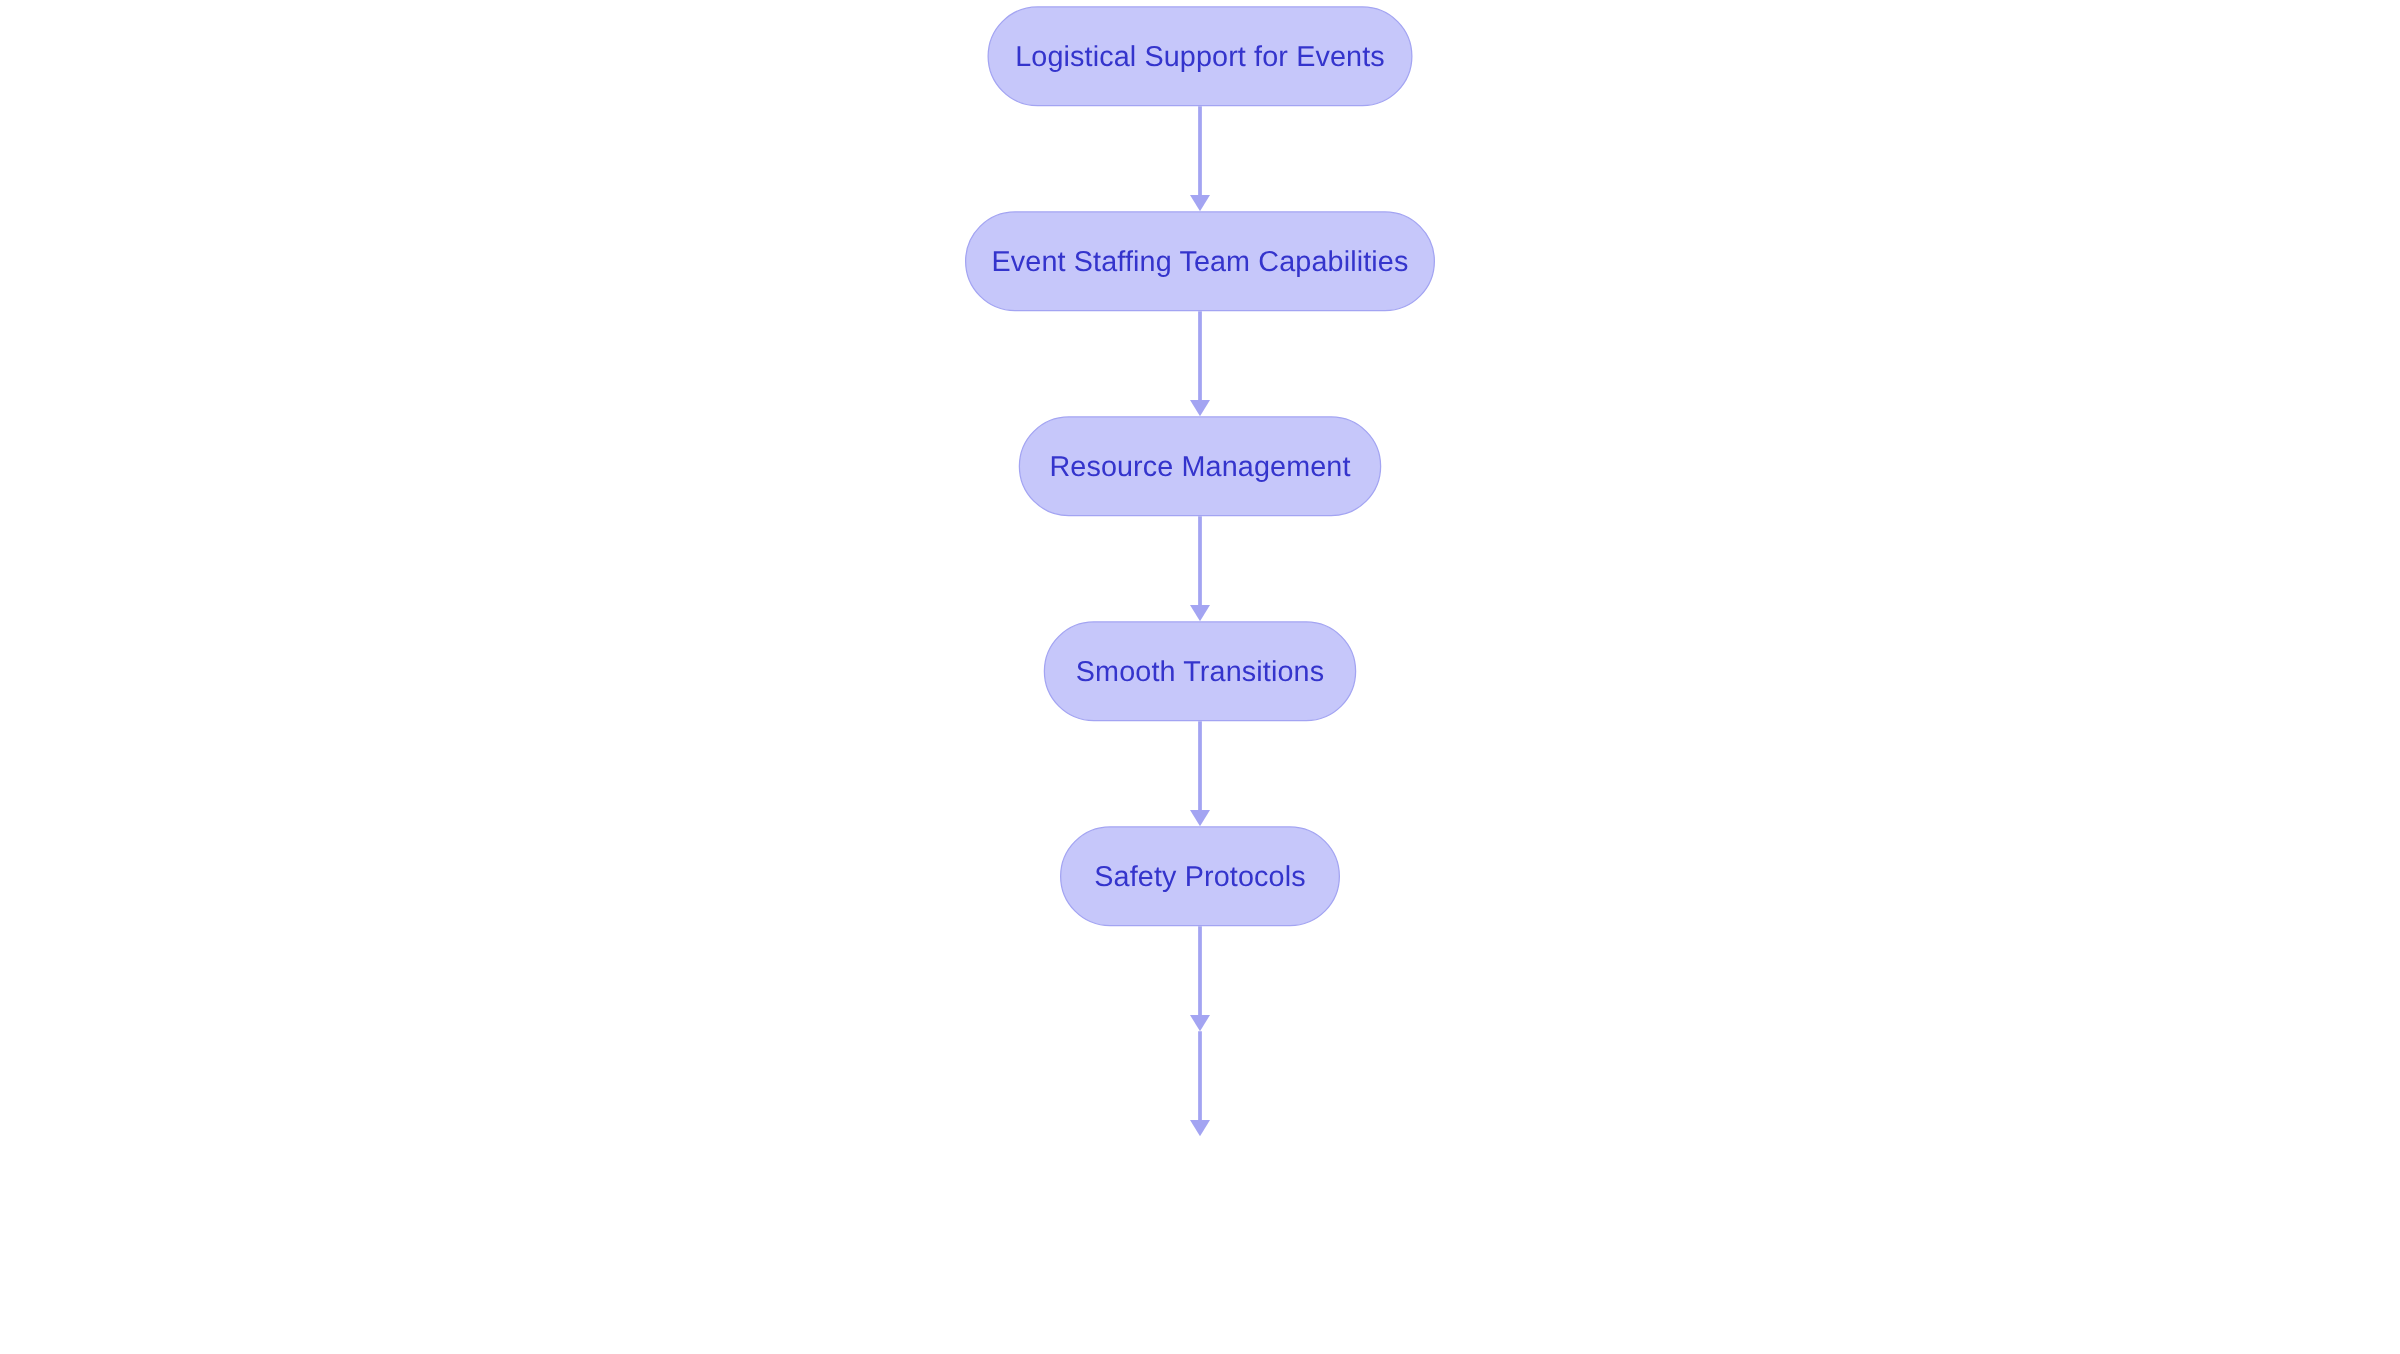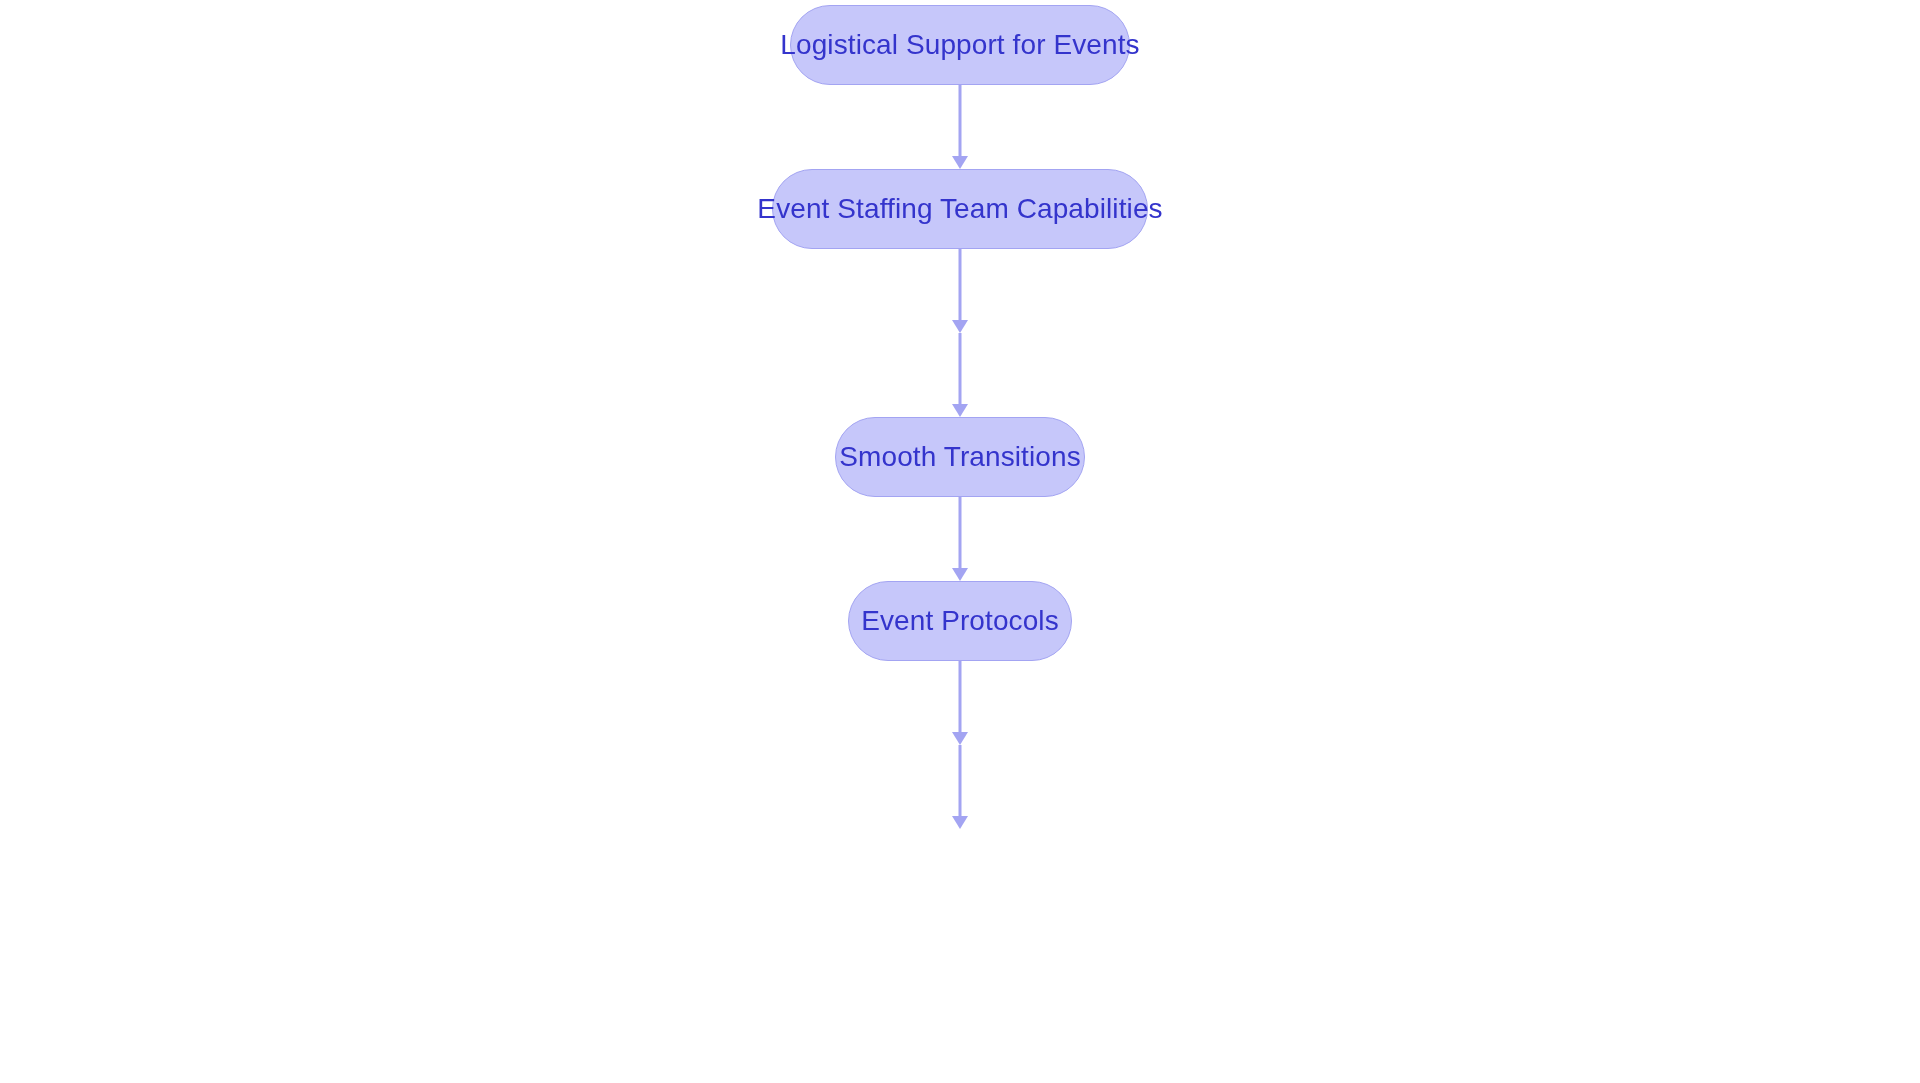--- a/index.html
+++ b/index.html
@@ -43,21 +43,21 @@
     border: 1.6px solid #a3a4f2;
     display: flex;
     align-items: center;
     justify-content: center;
     flex: 0 0 auto;
   }
 
   .node-label {
     color: #3434cc;
     font-family: "Liberation Sans", sans-serif;
-    font-size: 28px;
+    font-size: 23px;
     font-weight: 400;
     letter-spacing: 0.1px;
     line-height: 1;
     white-space: nowrap;
     user-select: none;
   }
 
   .connector {
     flex: 0 0 auto;
     width: 26px;
@@ -113,37 +113,40 @@
 
     <div class="node w-1">
       <span class="node-label">Event Staffing Team Capabilities</span>
     </div>
 
     <div class="connector">
       <div class="edge-line"></div>
       <div class="edge-arrowhead"></div>
     </div>
 
+    <div class="node w-2">
+      <span class="node-label">Resource Management</span>
+    </div>
 
     <div class="connector">
       <div class="edge-line"></div>
       <div class="edge-arrowhead"></div>
     </div>
 
     <div class="node w-3">
       <span class="node-label">Smooth Transitions</span>
     </div>
 
     <div class="connector">
       <div class="edge-line"></div>
       <div class="edge-arrowhead"></div>
     </div>
 
     <div class="node w-4">
-      <span class="node-label">Event Protocols</span>
+      <span class="node-label">Safety Protocols</span>
     </div>
 
     <div class="connector">
       <div class="edge-line"></div>
       <div class="edge-arrowhead"></div>
     </div>
 
 
     <div class="connector">
       <div class="edge-line"></div>

